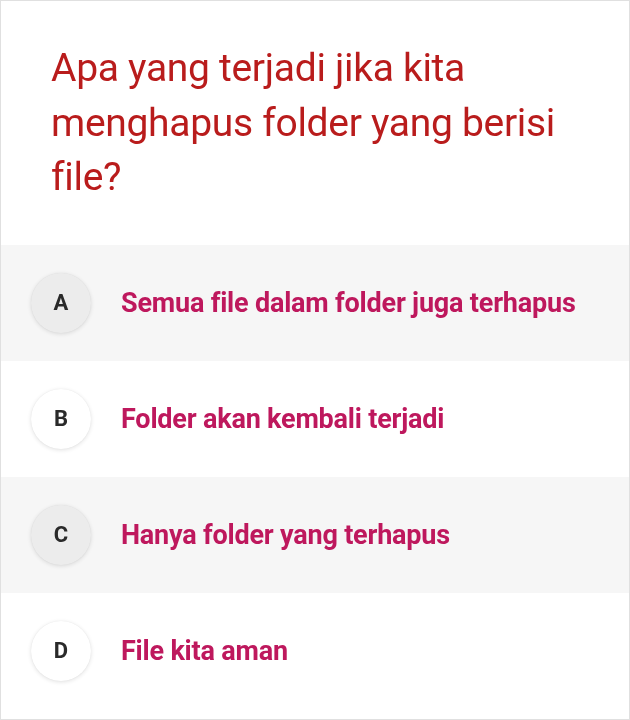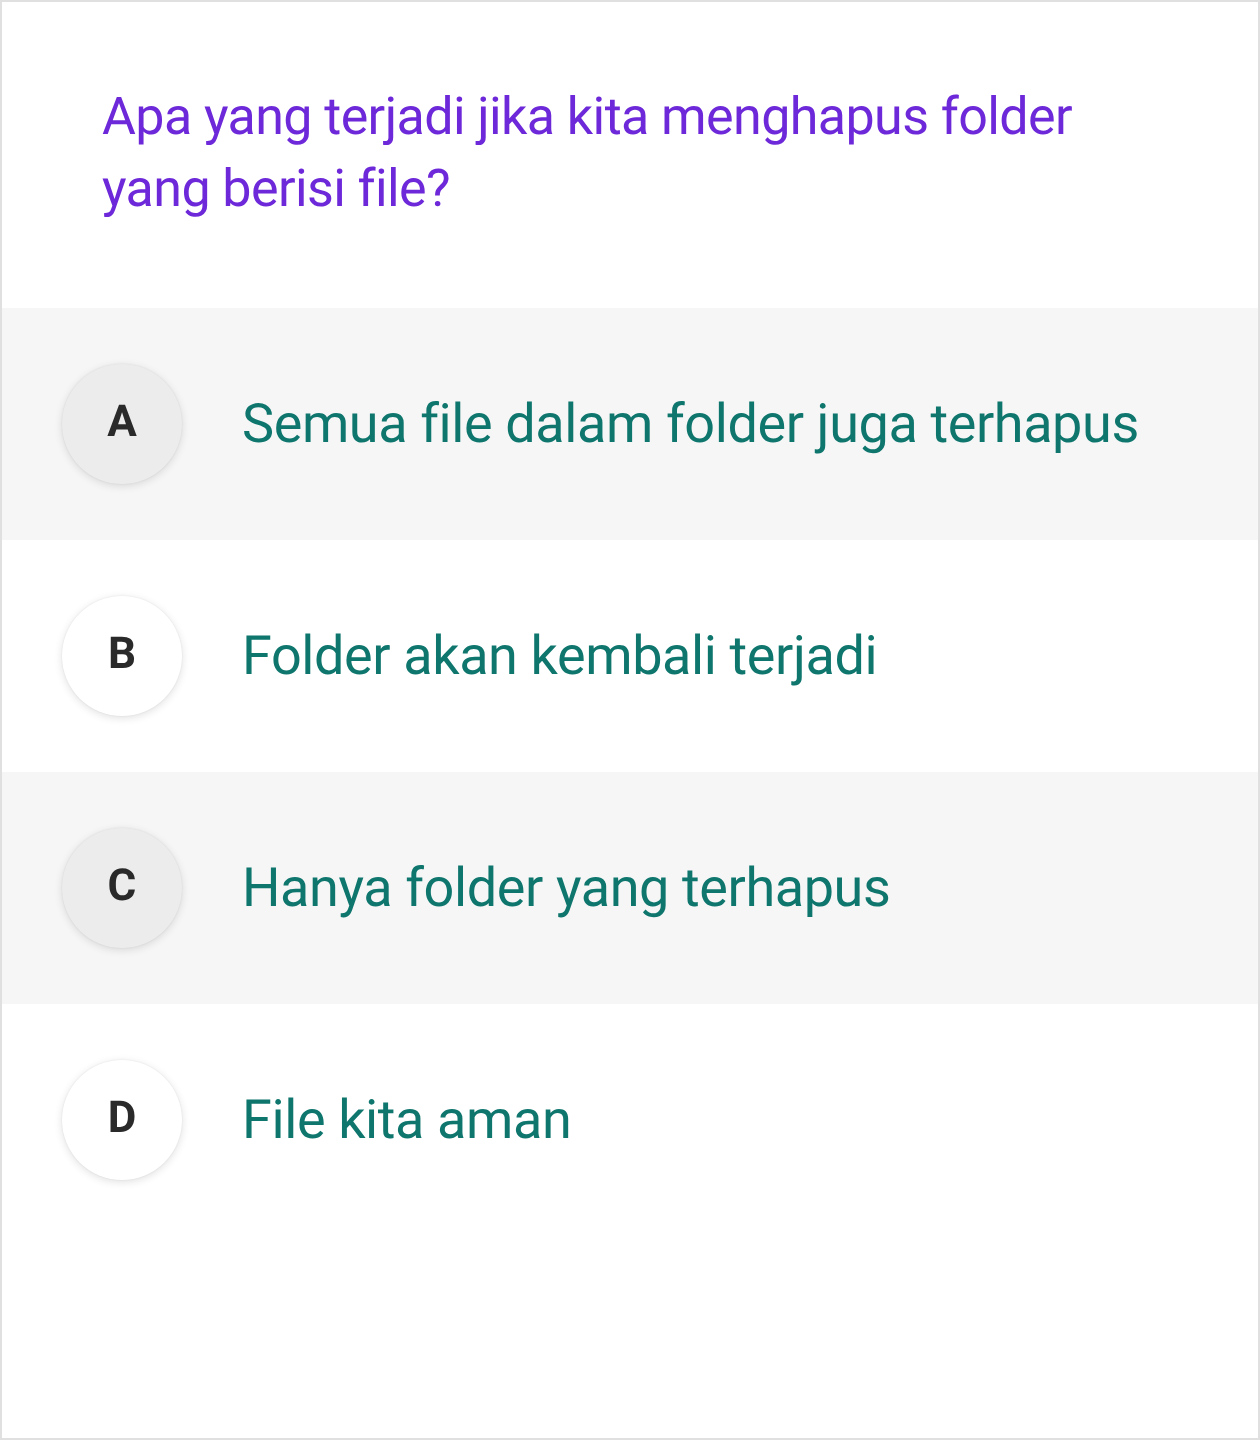--- a/index.html
+++ b/index.html
@@ -12,23 +12,23 @@
       background: #ffffff;
       width: 630px;
       height: 720px;
       border: 1px solid #e0e0e0;
       overflow: hidden;
     }
     .question-container {
       padding: 40px 40px 40px 50px;
     }
     .question-text {
-      font-size: 26px;
+      font-size: 39px;
       font-weight: 400;
-      color: #6d28d9;
+      color: #b91c1c;
       line-height: 1.4;
       letter-spacing: -0.3px;
     }
     .options-container {
       padding: 0;
     }
     .option-row {
       display: flex;
       align-items: center;
       padding: 28px 20px 28px 30px;
@@ -51,22 +51,22 @@
       color: #2a2a2a;
       margin-right: 30px;
       flex-shrink: 0;
       box-shadow: 0 1px 4px rgba(0,0,0,0.12), 0 0 1px rgba(0,0,0,0.08);
     }
     .option-row.shaded .option-circle {
       background: #ececec;
     }
     .option-text {
       font-size: 27px;
-      font-weight: 400;
-      color: #0f766e;
+      font-weight: 700;
+      color: #be185d;
       line-height: 1.35;
       letter-spacing: -0.2px;
     }
   </style>
 </head>
 <body>
 
 <div class="question-container">
   <div class="question-text">Apa yang terjadi jika kita menghapus folder yang berisi file?</div>
 </div>

